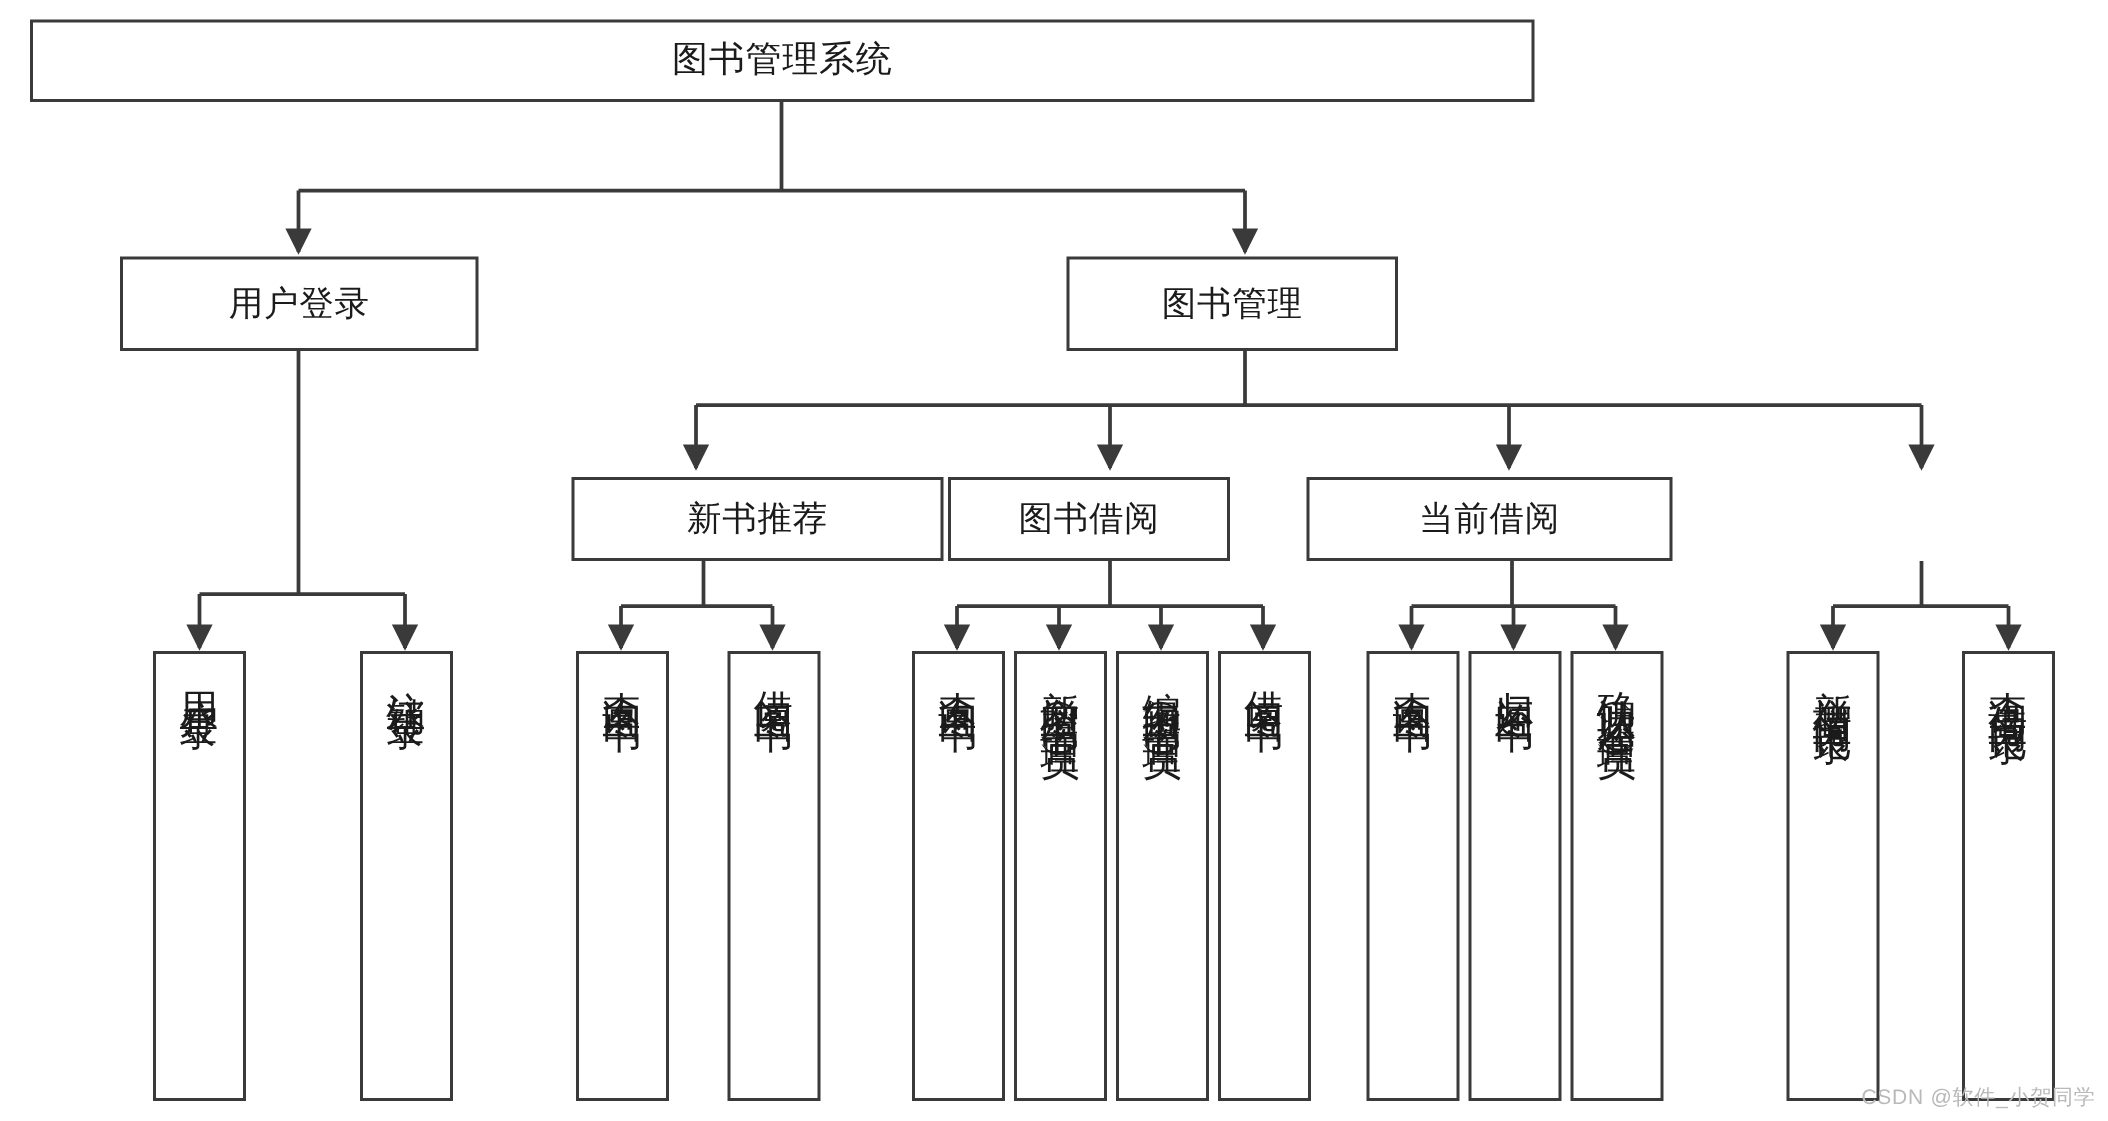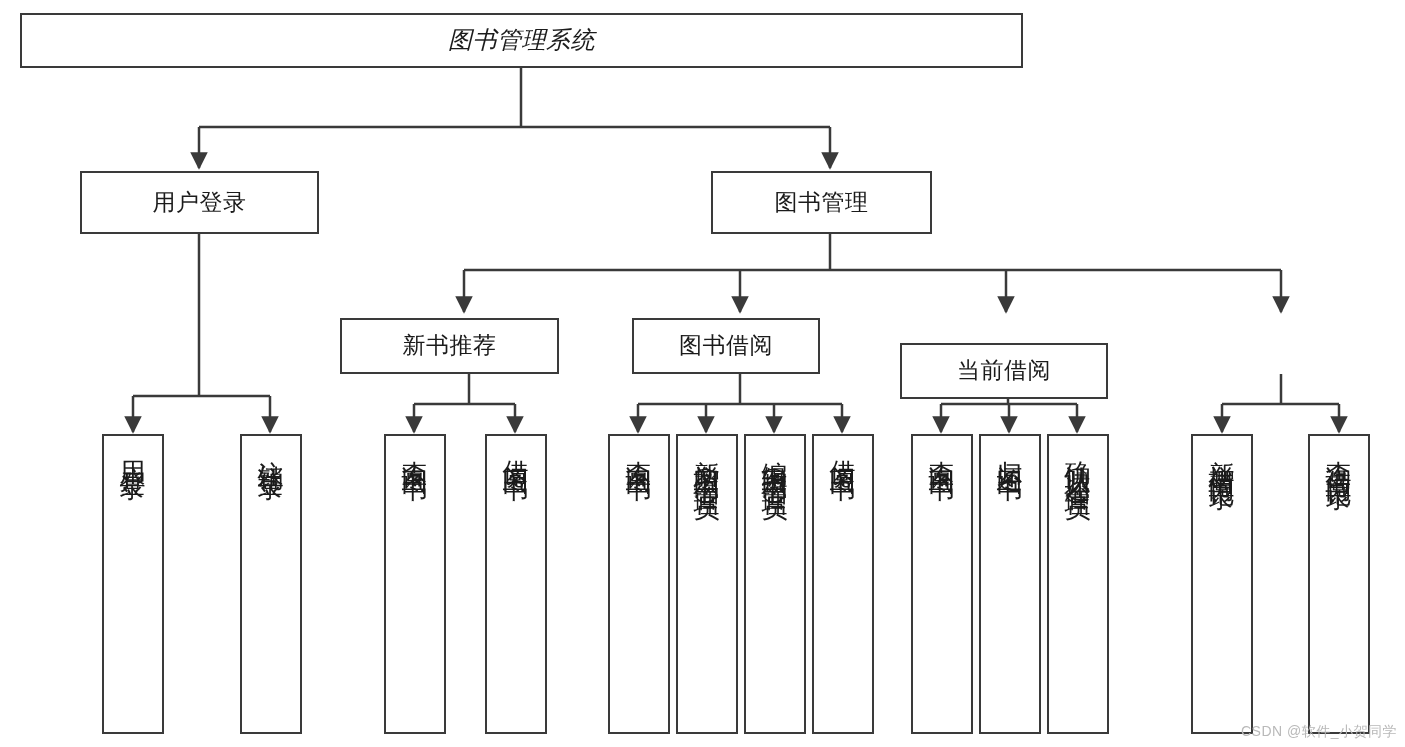--- a/index.html
+++ b/index.html
@@ -43,21 +43,20 @@
     line-height: 1.18;
     letter-spacing: 0.5px;
   }
   
   .node.h .label {
     font-size: 23px;
     white-space: nowrap;
   }
   .node.root .label {
     font-size: 24px;
-    font-style: italic;
   }
   
   .node.v {
     align-items: flex-start;
     padding-top: 4px;
   }
   .node.v .label {
     writing-mode: vertical-rl;
     text-orientation: upright;
     font-size: 26px;
@@ -136,27 +135,27 @@
     <span class="label">图书管理系统</span>
   </div>
 
   <div class="node h" style="left:80px; top:171px; width:239px; height:63px;">
     <span class="label">用户登录</span>
   </div>
   <div class="node h" style="left:711px; top:171px; width:221px; height:63px;">
     <span class="label">图书管理</span>
   </div>
 
-  <div class="node h" style="left:340px; top:318px; width:219px; height:56px;">
+  <div class="node h" style="left:381px; top:318px; width:248px; height:56px;">
     <span class="label">新书推荐</span>
   </div>
   <div class="node h" style="left:632px; top:318px; width:188px; height:56px;">
     <span class="label">图书借阅</span>
   </div>
-  <div class="node h" style="left:900px; top:318px; width:208px; height:56px;margin-top:25px;">
+  <div class="node h" style="left:871px; top:318px; width:244px; height:56px;">
     <span class="label">当前借阅</span>
   </div>
 
   <div class="node v" style="left:102px; top:434px; width:62px; height:300px;">
     <span class="label">用户登录</span>
   </div>
   <div class="node v" style="left:240px; top:434px; width:62px; height:300px;">
     <span class="label">注销登录</span>
   </div>
 

